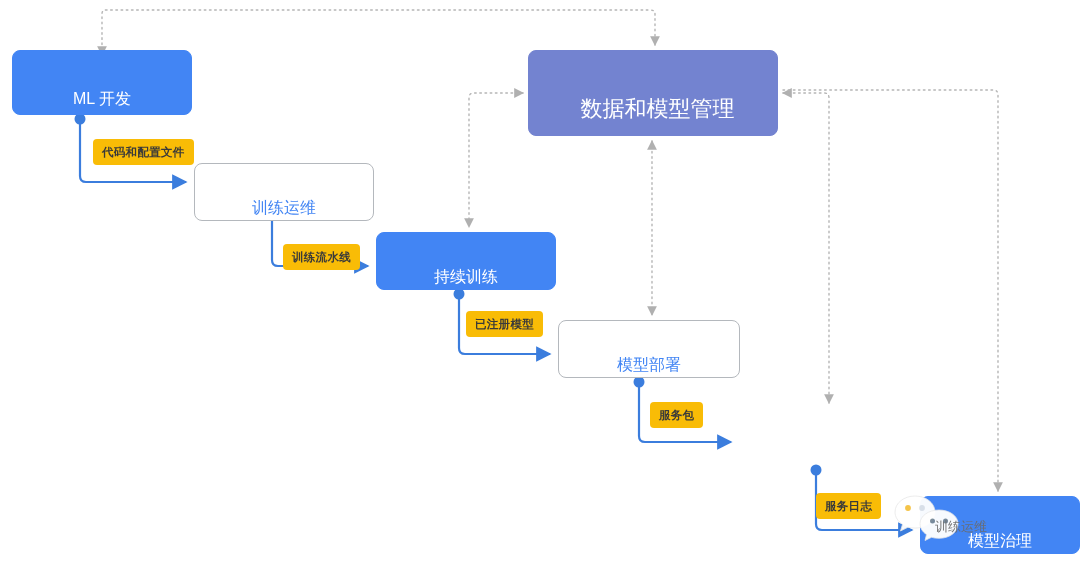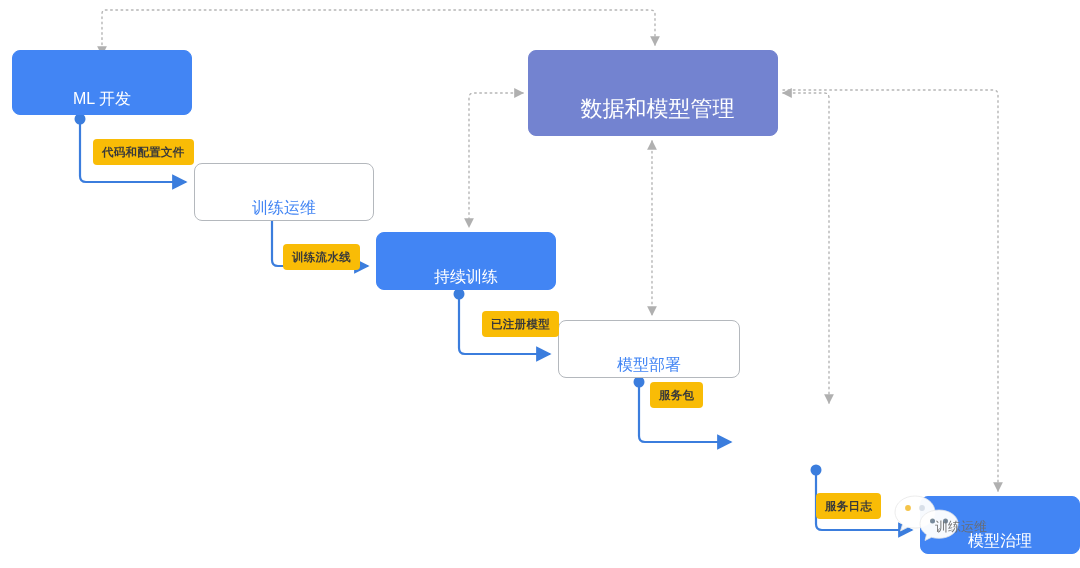--- a/index.html
+++ b/index.html
@@ -161,25 +161,25 @@
   </div>
 
   <div class="badge" style="left:93px; top:139px;">
     <span>代码和配置文件</span>
   </div>
 
   <div class="badge" style="left:283px; top:224px;margin-top:20px;">
     <span>训练流水线</span>
   </div>
 
-  <div class="badge" style="left:482px; top:311px;">
+  <div class="badge" style="left:466px; top:311px;">
     <span>已注册模型</span>
   </div>
 
-  <div class="badge" style="left:650px; top:382px;">
+  <div class="badge" style="left:650px; top:402px;">
     <span>服务包</span>
   </div>
 
   <div class="badge" style="left:816px; top:493px;">
     <span>服务日志</span>
   </div>
 
   <div class="watermark" style="left:893px; top:492px; width:70px; height:52px;">
     <svg width="70" height="52" viewBox="0 0 70 52" xmlns="http://www.w3.org/2000/svg">
       <g opacity="0.96">

